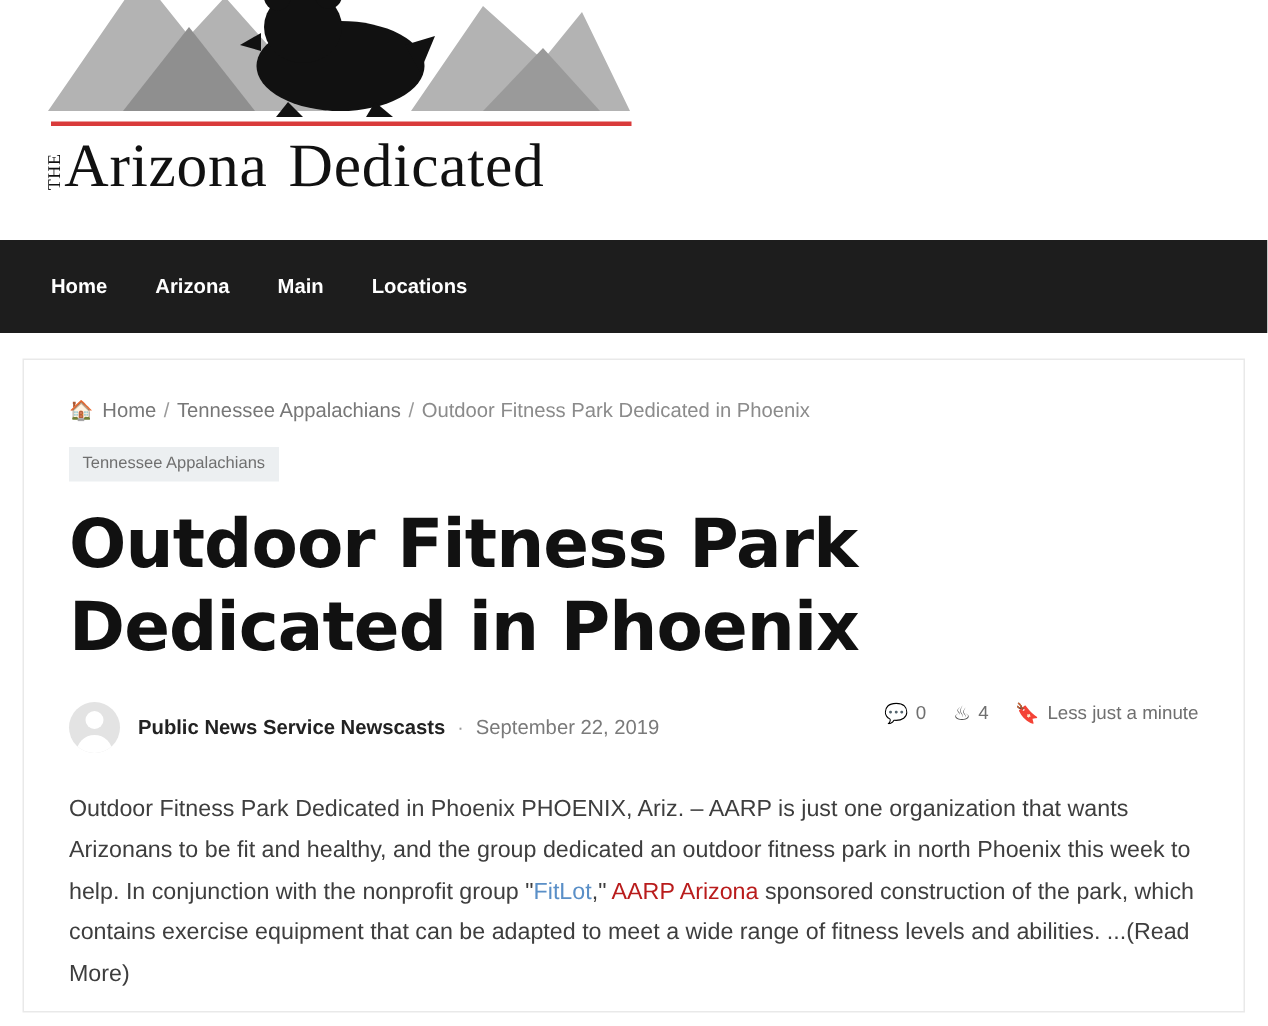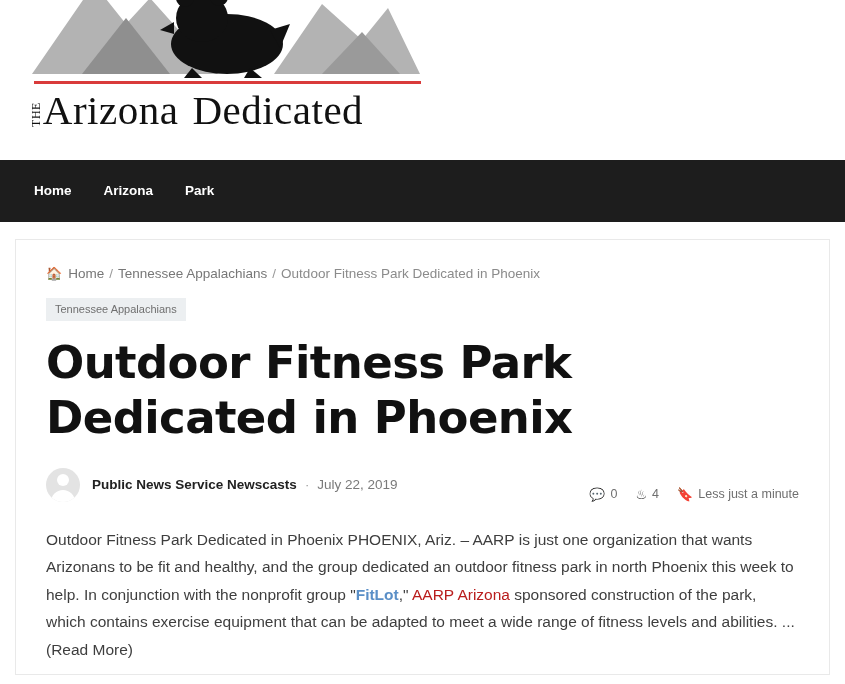--- a/index.html
+++ b/index.html
@@ -136,21 +136,21 @@
     line-height: 1.23;
     font-weight: bold;
     color: #111111;
     letter-spacing: -0.6px;
     margin: 4px 0 22px 0;
     font-family: "DejaVu Sans", sans-serif;
   }
 
   .meta-row {
     display: flex;
-    align-items: flex-end;
+    align-items: flex-start;
     justify-content: space-between;
     margin-bottom: 24px;
   }
   .meta-left {
     display: flex;
     align-items: center;
   }
   .avatar {
     width: 34px;
     height: 34px;
@@ -202,21 +202,21 @@
     white-space: nowrap;
   }
   .meta-stat .gi { margin-right: 5px; font-size: 13px; color: #4a4a4a; }
 
   .post-body {
     font-size: 15.5px;
     line-height: 1.78;
     color: #3e3e3e;
   }
   .post-body a { text-decoration: none; }
-  .link-blue { color: #5a8fc7; font-weight: bold; }
+  .link-blue { color: #5a8fc7; }
   .link-grey { color: #b91c1c; }
   .read-more { color: #3e3e3e; }
 </style>
 </head>
 <body>
 
 <div class="masthead">
   <div class="logo-wrap">
     <svg class="logo-mountains" viewBox="0 0 400 100" preserveAspectRatio="none">
 
@@ -240,21 +240,22 @@
     <div class="logo-rule"></div>
     <div class="logo-text">
       <span class="logo-the">THE</span><span>Arizona</span><span class="logo-word-gap"></span><span>Dedicated</span>
     </div>
   </div>
 </div>
 
 <div class="navbar">
   <div class="nav-item">Home</div>
   <div class="nav-item">Arizona</div>
-  <div class="nav-item">Park</div>
+  <div class="nav-item">Main</div>
+  <div class="nav-item">Locations</div>
 </div>
 
 <div class="page-wrap">
   <div class="article-card">
 
     <div class="breadcrumb">
       <span class="home-icon">🏠</span>
       <a href="#">Home</a>
       <span class="sep">/</span>
       <a href="#">Tennessee Appalachians</a>
@@ -264,21 +265,21 @@
 
     <div class="category-tag">Tennessee Appalachians</div>
 
     <h1 class="post-title">Outdoor Fitness Park Dedicated in Phoenix</h1>
 
     <div class="meta-row">
       <div class="meta-left">
         <div class="avatar"></div>
         <span class="author-name">Public News Service Newscasts</span>
         <span class="meta-dot">·</span>
-        <span class="post-date">July 22, 2019</span>
+        <span class="post-date">September 22, 2019</span>
       </div>
       <div class="meta-right">
         <span class="meta-stat">
           <span class="gi">💬</span>
           <span>0</span>
         </span>
         <span class="meta-stat">
           <span class="gi">♨</span>
           <span>4</span>
         </span>

